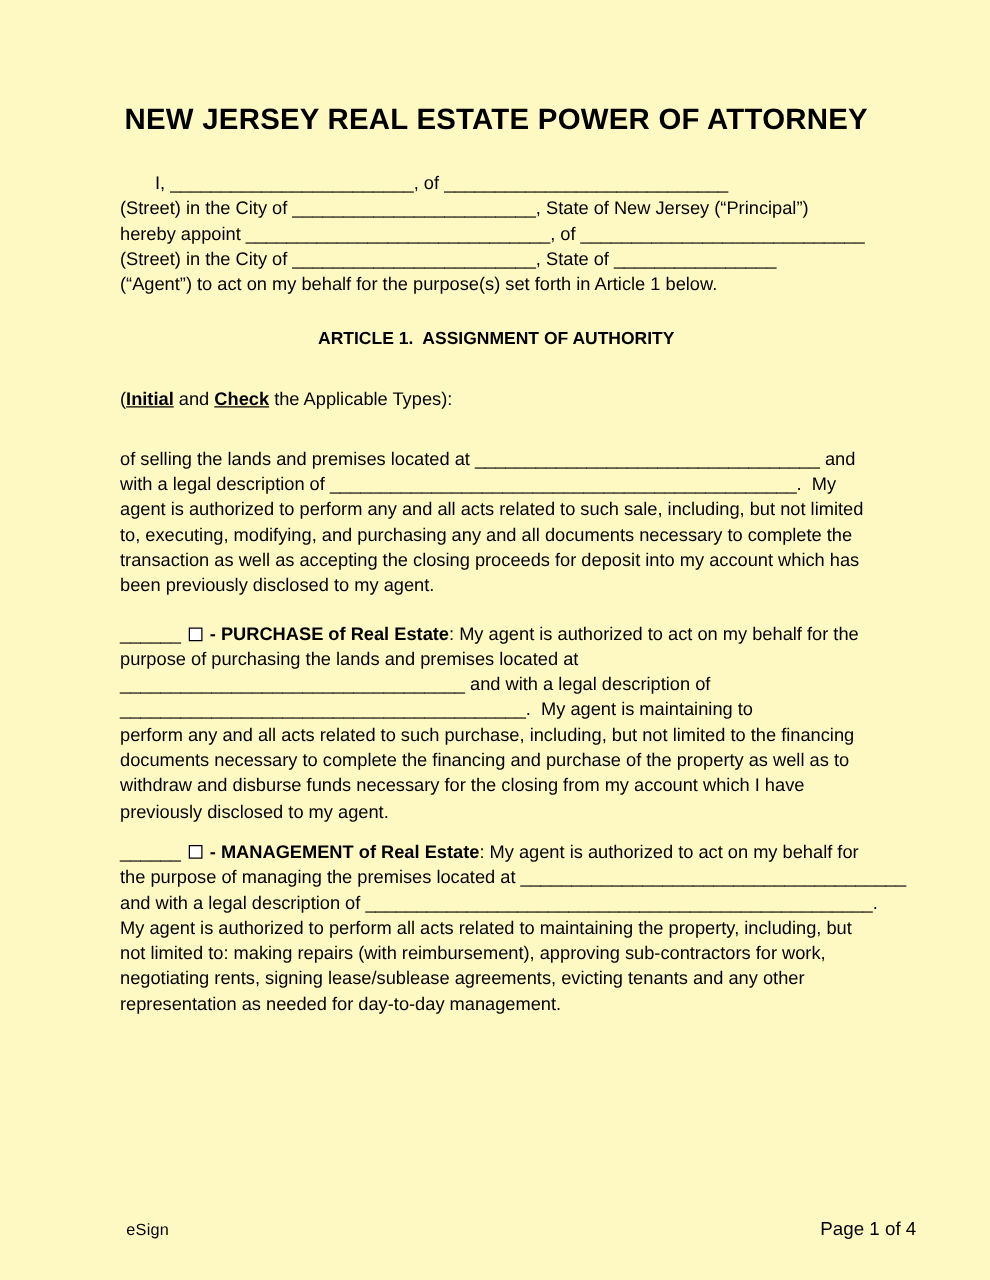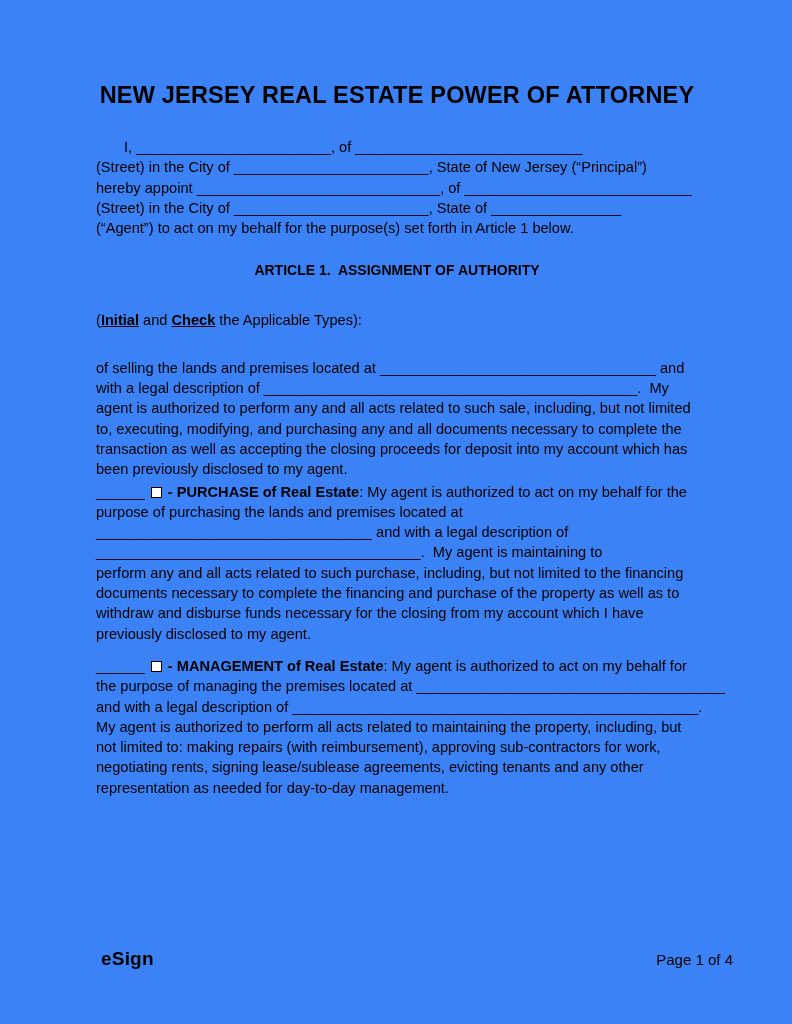--- a/index.html
+++ b/index.html
@@ -3,48 +3,48 @@
 <meta charset="utf-8">
 <style>
   * { margin:0; padding:0; box-sizing:border-box; }
   html,body { background:#ffffff; }
   body {
     width:792px; height:1024px;
     font-family:"Liberation Sans", sans-serif;
     font-size:14.6px; color:#000;
     position:relative; overflow:hidden;
   }
-  .page { position:relative; width:792px; height:1024px; background:#3b82f6; }
+  .page { position:relative; width:792px; height:1024px; background:#fef9c3; }
   .content { padding:82px 94px 0 96px; }
   .title {
     font-size:23.5px; font-weight:bold; text-align:center;
     line-height:26px; margin-bottom:29px; white-space:pre; letter-spacing:0.2px;
   }
   .article-heading {
     font-size:14px; font-weight:bold; text-align:center;
     line-height:24px; margin-top:20px; white-space:pre;
   }
   .line { white-space:pre; line-height:20.3px; }
   .intro .line:first-child { text-indent:28px; }
   .instruction { margin-top:28px; }
   .section-sale { margin-top:27px; }
-  .section-purchase { margin-top:2px; }
+  .section-purchase { margin-top:18px; }
   .section-management { margin-top:12px; }
   .b { font-weight:bold; }
   .bu { font-weight:bold; text-decoration:underline; }
   .checkbox {
     display:inline-block; width:11px; height:11px;
     border:1.5px solid #000; vertical-align:-1px; margin:0 2px;
     background:#fff;
   }
   .footer {
     position:absolute; top:948px; left:101px; right:59px;
     display:flex; justify-content:space-between; align-items:baseline;
   }
-  .brand { font-weight:bold; font-size:19px; letter-spacing:0.2px; }
+  .brand { font-weight:normal; font-size:13px; letter-spacing:0.2px;margin-top:28px; }
   .page-num { font-size:15px; }
 </style>
 </head>
 <body>
 
 <div class="page">
   <div class="content">
 
     <h1 class="title">NEW JERSEY REAL ESTATE POWER OF ATTORNEY</h1>
 

